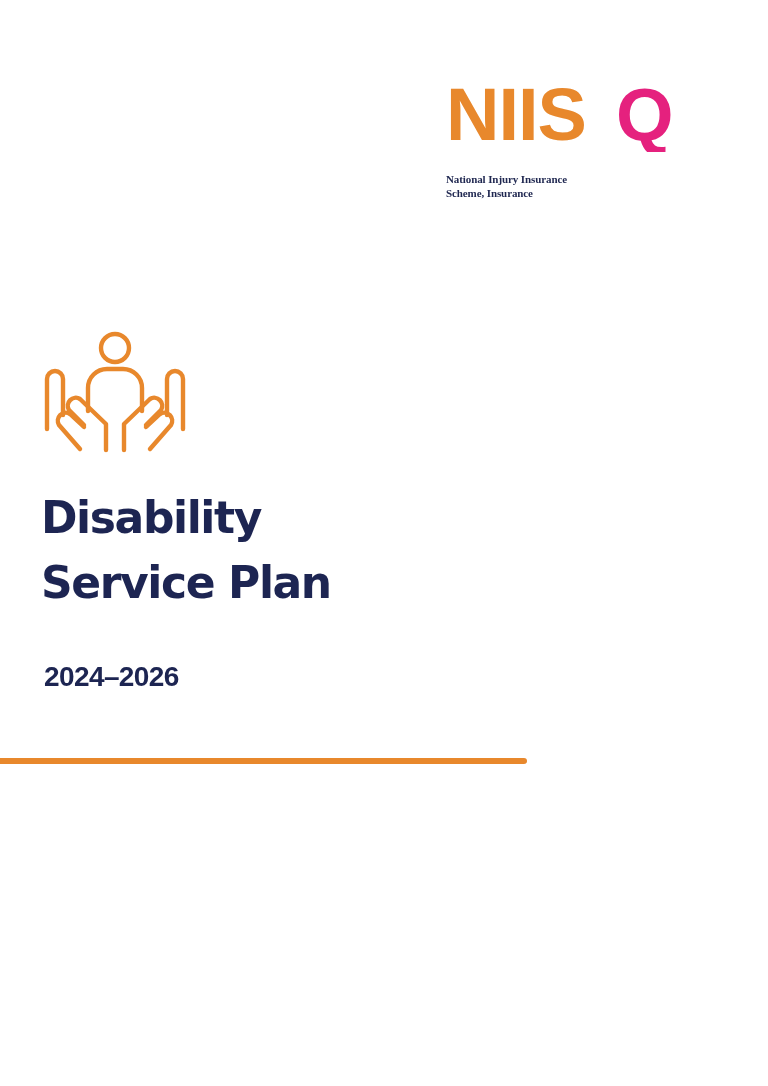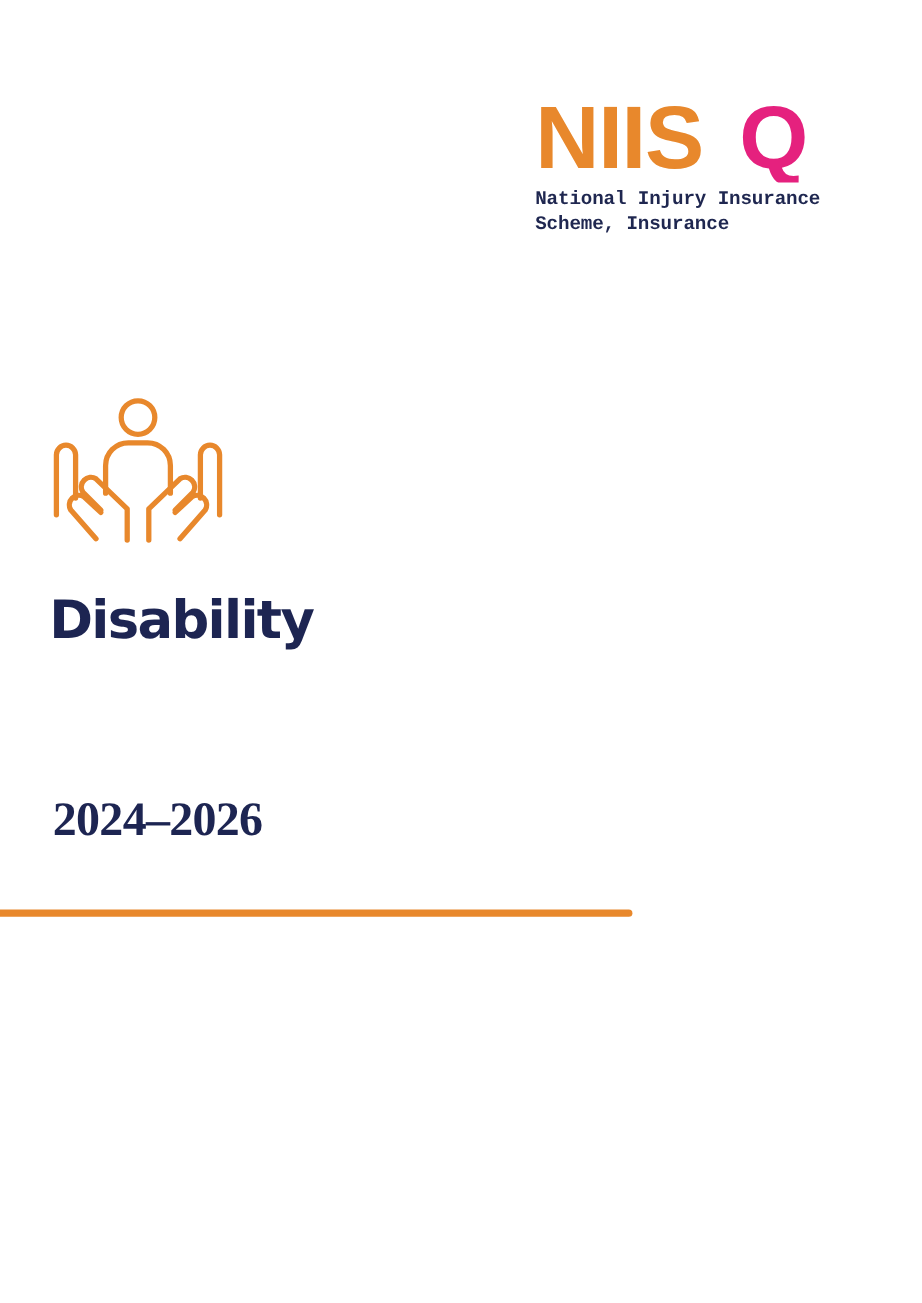--- a/index.html
+++ b/index.html
@@ -37,24 +37,24 @@
   }
 
   .logo-wordmark-text {
     font-family: "Liberation Sans", sans-serif;
     font-weight: bold;
     font-size: 74px;
     letter-spacing: -1px;
   }
 
   .logo-subtitle {
-    margin-top: 4px;
-    font-family: Liberation Mono, monospace;
+    margin-top: 20px;
+    font-family: Liberation Serif, serif;
     font-weight: bold;
-    font-size: 16px;
+    font-size: 11px;
     line-height: 1.30;
     color: #1f2750;
     letter-spacing: -0.1px;
     white-space: nowrap;
   }
   .logo-subtitle .sub-line { display: block; }
 
   
   .hero-icon {
     position: absolute;
@@ -81,23 +81,23 @@
     color: #1d2552;
     letter-spacing: -1.4px;
     white-space: nowrap;
   }
   .title-line + .title-line { margin-top: 22px; }
 
   .cover-subtitle {
     position: absolute;
     left: 44px;
     top: 663px;
-    font-family: Liberation Serif, serif;
+    font-family: Liberation Sans, sans-serif;
     font-weight: bold;
-    font-size: 40px;
+    font-size: 28px;
     line-height: 1;
     color: #1d2552;
     letter-spacing: -0.6px;
     white-space: nowrap;
   }
 
   
   .accent-rule {
     position: absolute;
     left: 0;
@@ -141,19 +141,20 @@
 
       <path d="M139 98 L139 48 a8 8 0 0 0 -16 0 L123 84"></path>
 
       <path d="M106 118 L127 94 a8 8 0 0 0 -11 -11 L102 96"></path>
       <path d="M80 119 L80 93 L106 68 a8 8 0 0 1 11 11 L102 94"></path>
     </g>
   </svg>
 
   <h1 class="cover-title">
     <span class="title-line">Disability</span>
+    <span class="title-line">Service Plan</span>
   </h1>
 
   <div class="cover-subtitle">2024–2026</div>
 
   <div class="accent-rule"></div>
 
 </div>
 
 </body></html>

